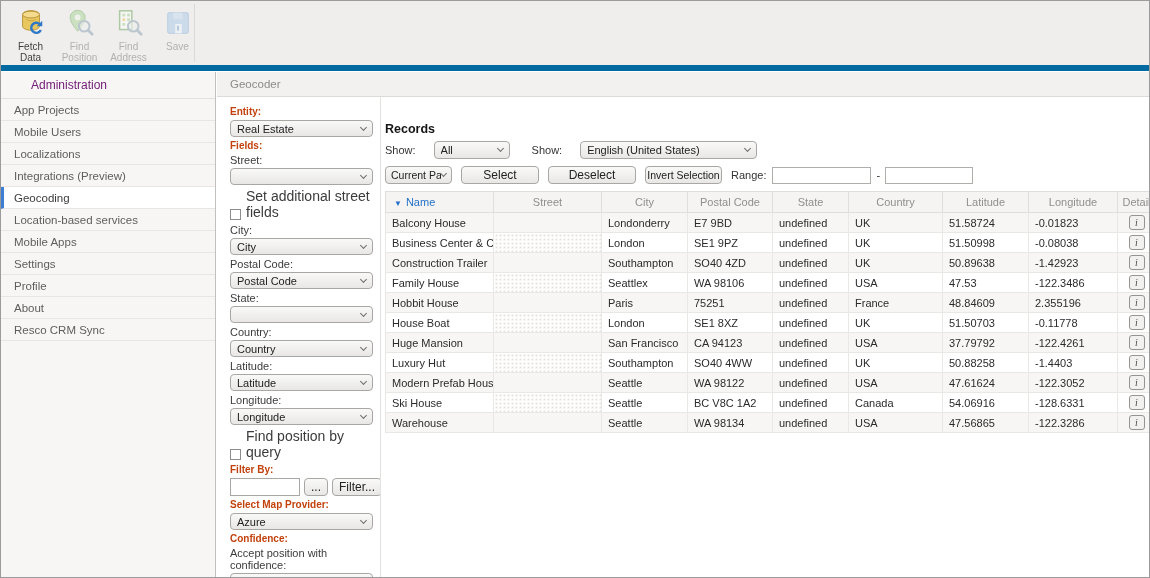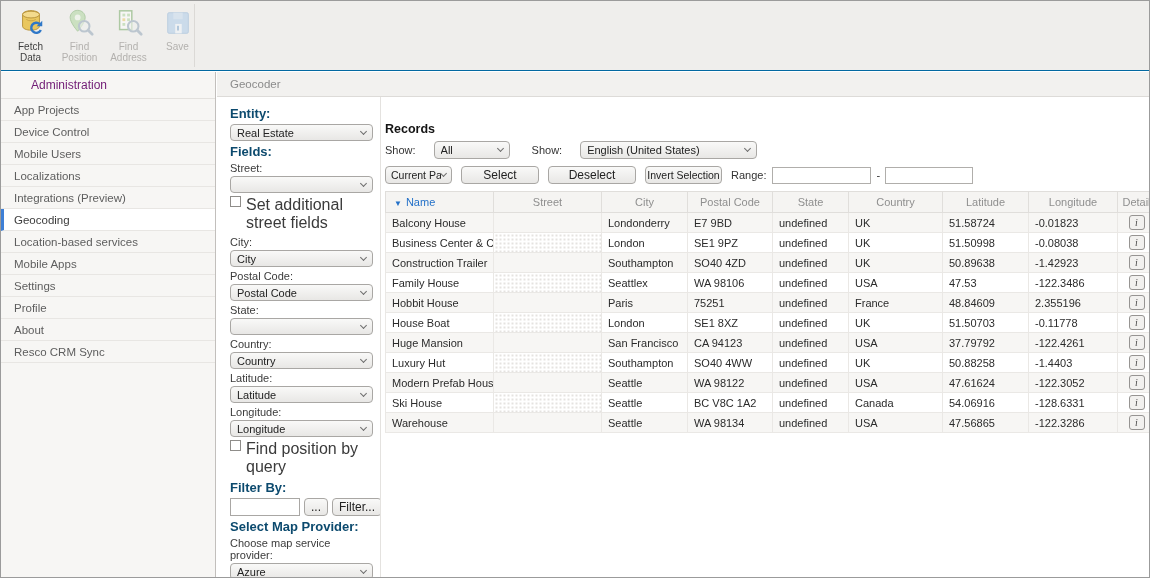--- a/index.html
+++ b/index.html
@@ -1,21 +1,21 @@
 <!DOCTYPE html>
 <html><head>
 <meta charset="utf-8">
 <style>
   *{box-sizing:border-box;margin:0;padding:0}
   html,body{width:1150px;height:578px}
   body{font-family:"Liberation Sans",sans-serif;background:#fff;position:relative;overflow:hidden;color:#222}
   .window{position:absolute;inset:0;border:1px solid #9b9b9b;overflow:hidden}
 
   
-  .toolbar{position:absolute;left:0;top:0;width:100%;height:70px;background:#efeeec;border-bottom:1px solid #0369a1}
+  .toolbar{position:absolute;left:0;top:0;width:100%;height:70px;background:#efeeec;border-bottom:6px solid #0369a1}
   .tb-buttons{display:flex;align-items:flex-start;padding:7px 4px 0 6px;gap:2px}
   .tb-btn{width:47px;display:flex;flex-direction:column;align-items:center;gap:3px;cursor:pointer}
   .tb-icon{width:30px;height:30px;display:block}
   .tb-icon svg{width:30px;height:30px;display:block}
   .tb-label{font-size:10px;color:#3f3f3f;text-align:center;line-height:11px}
   .tb-btn.disabled{cursor:default}
   .tb-btn.disabled .tb-label{color:#b3b1ae}
   .tb-btn.disabled .tb-icon{opacity:.5}
   .tb-sep{position:absolute;left:193px;top:3px;bottom:3px;width:1px;background:#dbd9d6}
 
@@ -25,26 +25,26 @@
   .side-item{height:22px;line-height:22px;padding-left:13px;font-size:11.5px;color:#5e5e5e;border-bottom:1px solid #e8e6e3;cursor:pointer;white-space:nowrap;overflow:hidden}
   .side-item.selected{background:#fff;color:#3c3c3c;border-left:3px solid #3e7fd6;padding-left:10px}
 
   
   .content{position:absolute;left:216px;top:71px;right:0;bottom:0;background:#fff}
   .content-header{height:25px;line-height:24px;background:#f2f1ef;border-bottom:1px solid #dddbd8;font-size:11.5px;color:#8b8b8b;padding-left:13px}
   .body-wrap{position:absolute;top:25px;left:0;right:0;bottom:0;display:flex}
 
   
   .form-panel{width:164px;flex:none;border-right:1px solid #e4e2df;padding:6px 7px 0 13px;overflow:hidden}
-  .f-section{font-weight:bold;font-size:13px;color:#0c4a6e;margin:3px 0 3px}
+  .f-section{font-weight:bold;font-size:10px;color:#c2410c;margin:3px 0 3px}
   .f-label{font-size:11px;color:#3b3b3b;margin:2px 0 2px}
   .select{height:17px;display:flex;align-items:center;justify-content:space-between;padding:0 6px;background:linear-gradient(#f9f9f8,#e8e7e5);border:1px solid #a9a7a4;border-radius:4px;font-size:11px;color:#222;cursor:pointer;margin-bottom:3px}
   .sel-text{white-space:nowrap;overflow:hidden}
   .chev{width:5px;height:5px;border-right:1.4px solid #6e6e6e;border-bottom:1.4px solid #6e6e6e;transform:rotate(45deg);margin-top:-3px;flex:none}
-  .checkbox-row{display:flex;align-items:flex-start;gap:5px;margin:3px 0 4px;font-size:16px;color:#3b3b3b}
+  .checkbox-row{display:flex;align-items:flex-end;gap:5px;margin:3px 0 4px;font-size:14px;color:#3b3b3b}
   .cb{width:11px;height:11px;border:1px solid #8f8d8a;background:#fff;flex:none;cursor:pointer}
   .filter-row{display:flex;gap:4px;align-items:center;margin:2px 0 3px}
   .text-input{height:18px;border:1px solid #a9a7a4;background:#fff;font-size:11px;padding:0 4px;color:#222;outline:none}
   .btn{height:18px;display:inline-flex;align-items:center;justify-content:center;background:linear-gradient(#f9f9f8,#e8e7e5);border:1px solid #a9a7a4;border-radius:4px;font-size:12px;color:#222;cursor:pointer;padding:0 8px;white-space:nowrap}
 
   
   .records-panel{flex:1;padding:24px 2px 0 4px;overflow:hidden}
   .rec-title{font-weight:bold;font-size:12.5px;color:#141414;margin:1px 0 5px}
   .show-row{display:flex;align-items:center;gap:18px;margin-bottom:7px;font-size:11px;color:#333}
   .show-row .select{margin-bottom:0;height:18px}
@@ -119,21 +119,20 @@
           <span class="tb-label">Save</span>
         </div>
       </div>
     <div class="tb-sep"></div>
   </div>
 
   <div class="sidebar">
     <div class="side-header">Administration</div>
     <div>
         <div class="side-item">App Projects</div>
-        <div class="side-item">Device Control</div>
         <div class="side-item">Mobile Users</div>
         <div class="side-item">Localizations</div>
         <div class="side-item">Integrations (Preview)</div>
         <div class="side-item selected">Geocoding</div>
         <div class="side-item">Location-based services</div>
         <div class="side-item">Mobile Apps</div>
         <div class="side-item">Settings</div>
         <div class="side-item">Profile</div>
         <div class="side-item">About</div>
         <div class="side-item">Resco CRM Sync</div>
@@ -204,21 +203,20 @@
         </div>
 
         <div class="f-section">Filter By:</div>
         <div class="filter-row">
           <input class="text-input" style="width: 70px;" value="">
           <span class="btn" style="padding:0 6px">...</span>
           <span class="btn" style="width:50px">Filter...</span>
         </div>
 
         <div class="f-section">Select Map Provider:</div>
-        <div class="f-label">Choose map service provider:</div>
         <div class="select">
           <span class="sel-text">Azure</span>
           <span class="chev"></span>
         </div>
 
         <div class="f-section">Confidence:</div>
         <div class="f-label">Accept position with confidence:</div>
         <div class="select">
           <span class="sel-text">Low</span>
 

